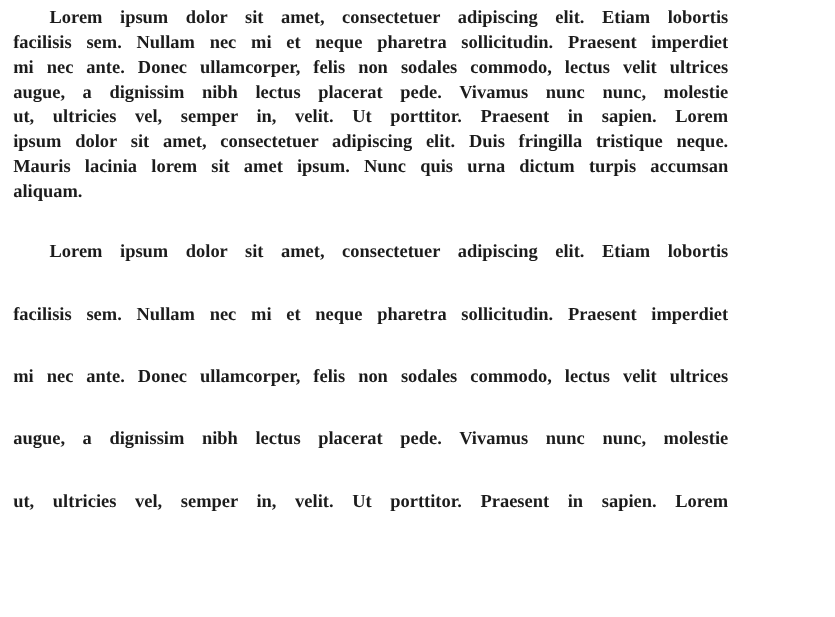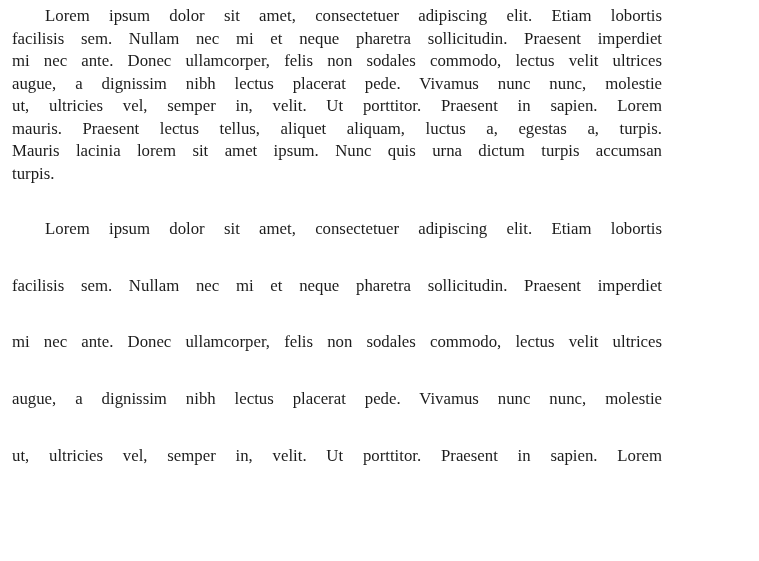--- a/index.html
+++ b/index.html
@@ -6,20 +6,21 @@
   body {
     width: 759px;
     height: 561px;
     background: #ffffff;
     overflow: hidden;
     font-family: "Liberation Serif", "DejaVu Serif", serif;
     color: #1c1c1c;
   }
   .page {
     padding: 5px 0 0 12px;
+    font-weight: bold;
   }
   .para {
     width: 650px;
   }
   .tline {
     font-size: 16.8px;
     text-align: justify;
     text-align-last: justify;
     overflow: hidden;
     white-space: normal;
@@ -47,23 +48,23 @@
 <body>
 
 <div class="page">
 
   <div class="para para-single">
     <div class="tline first">Lorem ipsum dolor sit amet, consectetuer adipiscing elit. Etiam lobortis</div>
     <div class="tline">facilisis sem. Nullam nec mi et neque pharetra sollicitudin. Praesent imperdiet</div>
     <div class="tline">mi nec ante. Donec ullamcorper, felis non sodales commodo, lectus velit ultrices</div>
     <div class="tline">augue, a dignissim nibh lectus placerat pede. Vivamus nunc nunc, molestie</div>
     <div class="tline">ut, ultricies vel, semper in, velit. Ut porttitor. Praesent in sapien. Lorem</div>
-    <div class="tline">mauris. Praesent lectus tellus, aliquet aliquam, luctus a, egestas a, turpis.</div>
+    <div class="tline">ipsum dolor sit amet, consectetuer adipiscing elit. Duis fringilla tristique neque.</div>
     <div class="tline">Mauris lacinia lorem sit amet ipsum. Nunc quis urna dictum turpis accumsan</div>
-    <div class="tline para-end">turpis.</div>
+    <div class="tline para-end">aliquam.</div>
   </div>
 
   <div class="para para-wide">
     <div class="tline first">Lorem ipsum dolor sit amet, consectetuer adipiscing elit. Etiam lobortis</div>
     <div class="tline">facilisis sem. Nullam nec mi et neque pharetra sollicitudin. Praesent imperdiet</div>
     <div class="tline">mi nec ante. Donec ullamcorper, felis non sodales commodo, lectus velit ultrices</div>
     <div class="tline">augue, a dignissim nibh lectus placerat pede. Vivamus nunc nunc, molestie</div>
     <div class="tline">ut, ultricies vel, semper in, velit. Ut porttitor. Praesent in sapien. Lorem</div>
   </div>
 

